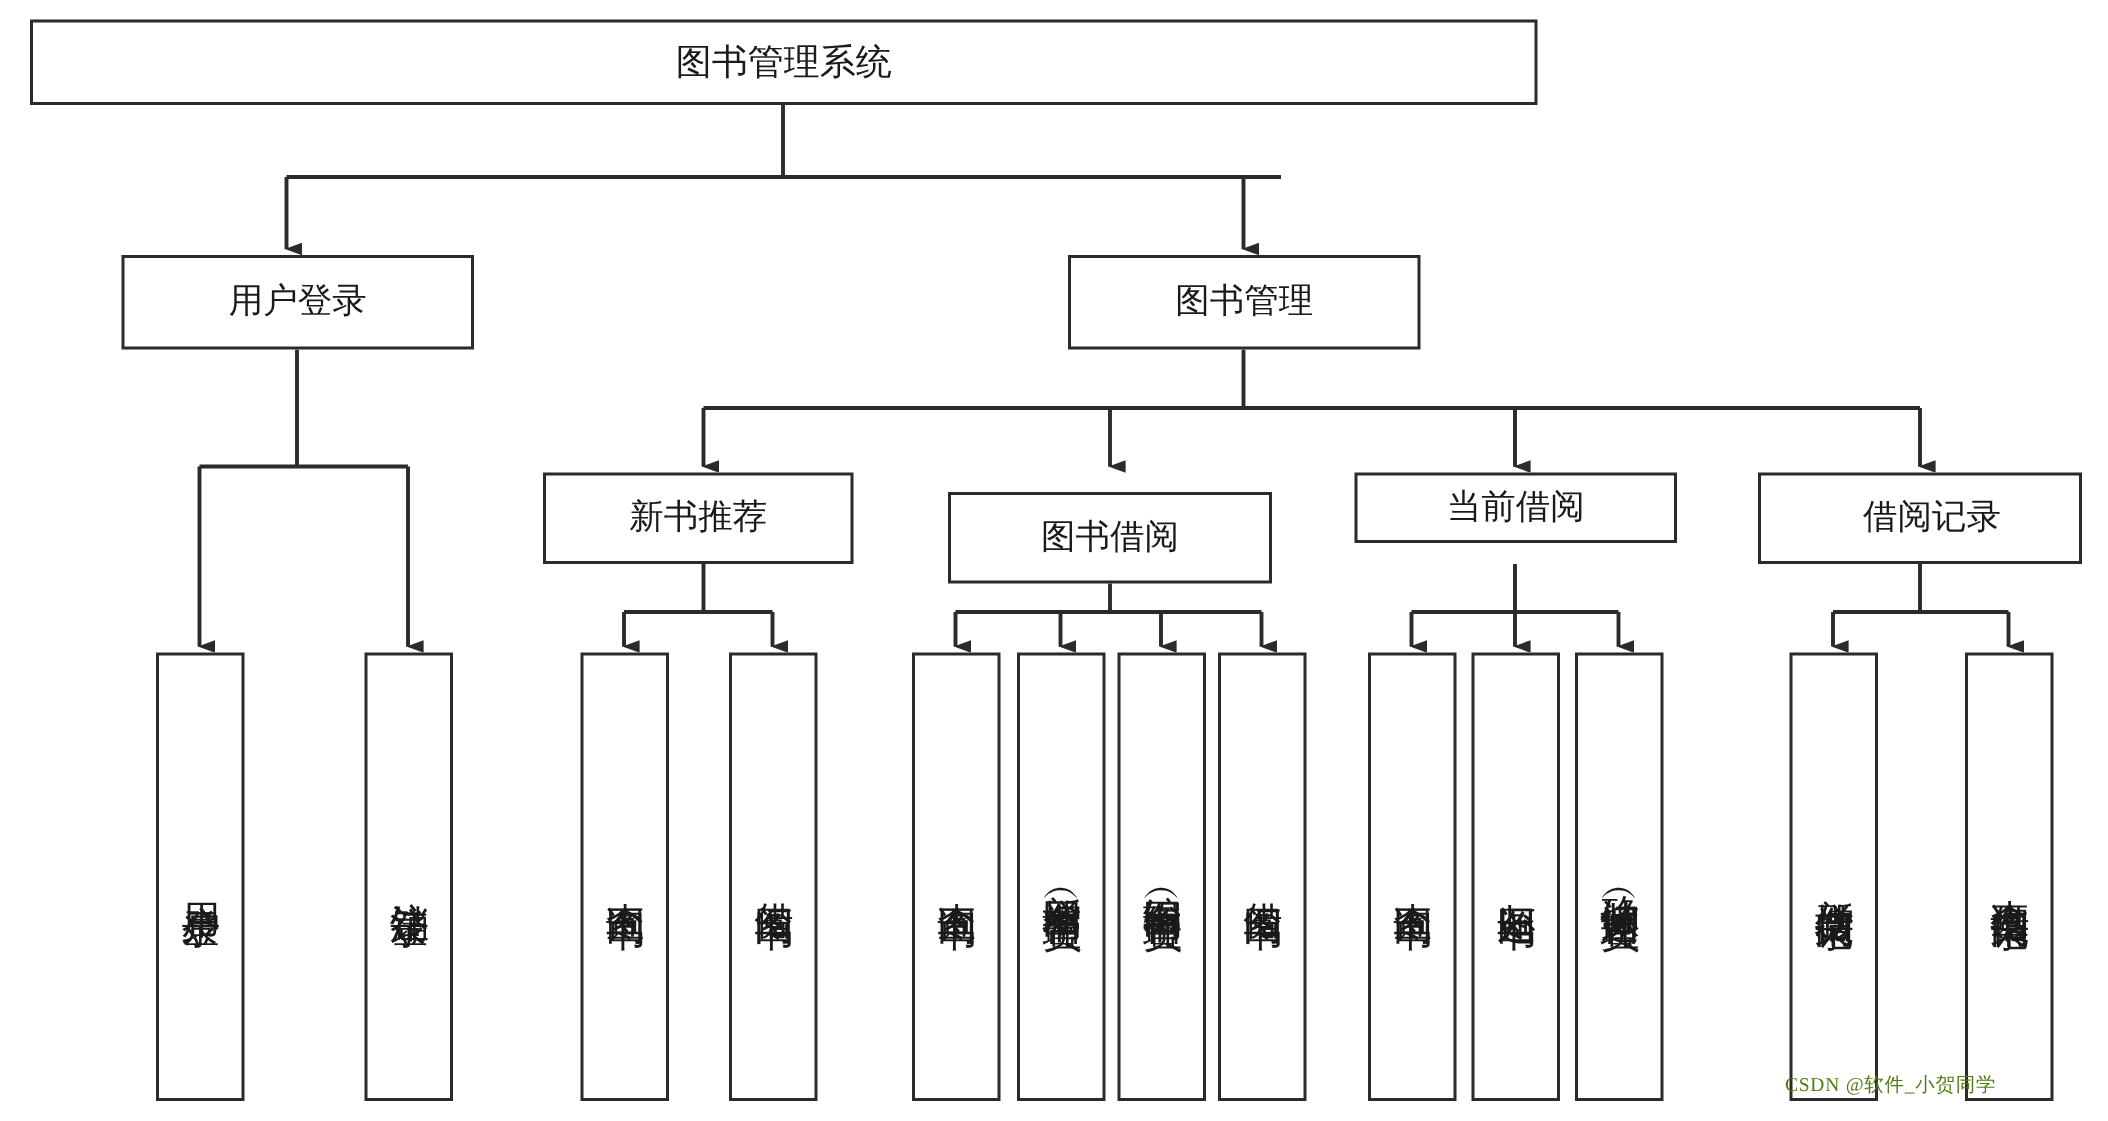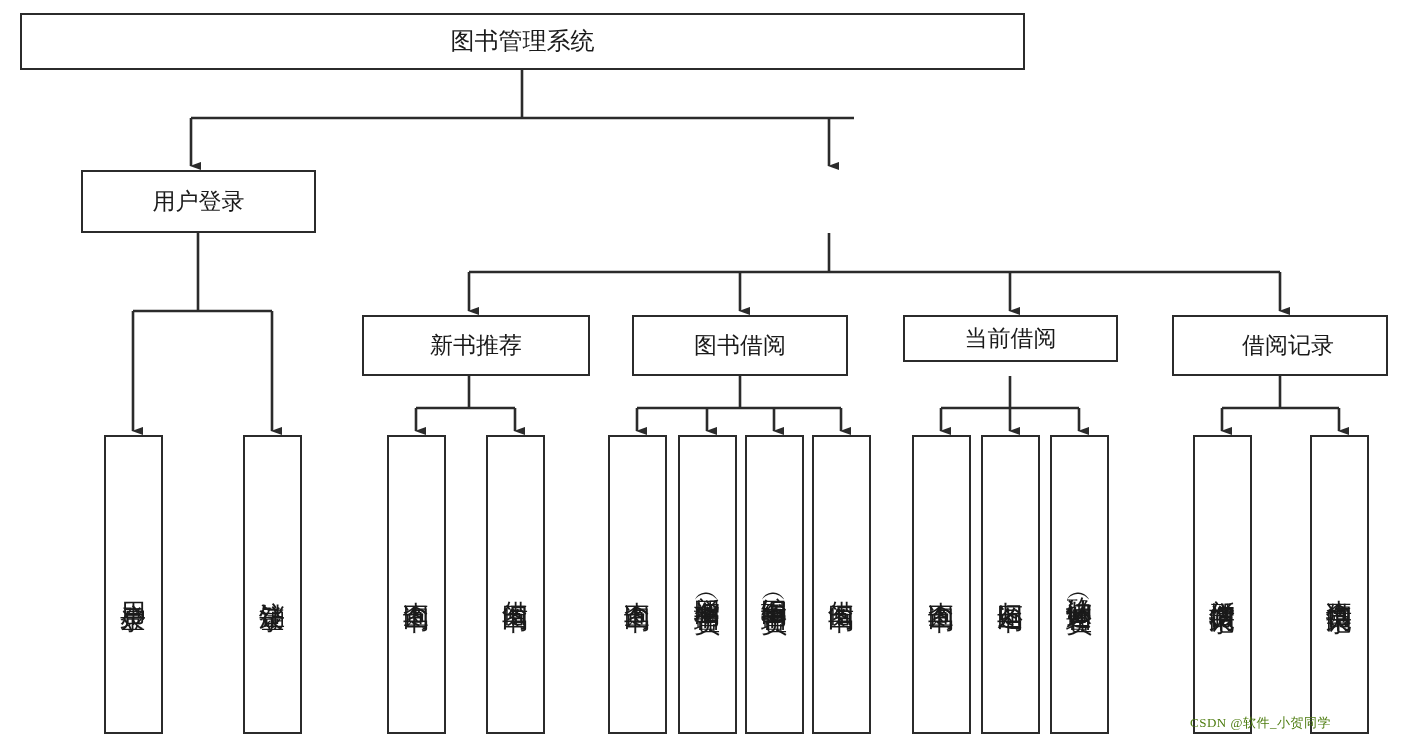--- a/index.html
+++ b/index.html
@@ -123,25 +123,28 @@
     </g>
   </svg>
 
   <div class="node root horiz" style="left:20px; top:13px; width:1005px; height:57px;">
     <span class="label">图书管理系统</span>
   </div>
 
   <div class="node horiz" style="left:81px; top:170px; width:235px; height:63px;">
     <span class="label">用户登录</span>
   </div>
+  <div class="node horiz" style="left:712px; top:170px; width:235px; height:63px;">
+    <span class="label">图书管理</span>
+  </div>
 
-  <div class="node horiz" style="left:362px; top:315px; width:228px; height:61px;">
+  <div class="node horiz" style="left:362px; top:315px; width:207px; height:61px;">
     <span class="label">新书推荐</span>
   </div>
-  <div class="node horiz" style="left:632px; top:315px; width:216px; height:61px;">
+  <div class="node horiz" style="left:632px; top:328px; width:216px; height:61px;">
     <span class="label">图书借阅</span>
   </div>
   <div class="node horiz" style="left:903px; top:315px; width:215px; height:47px;">
     <span class="label">当前借阅</span>
   </div>
   <div class="node horiz" style="left:1172px; top:315px; width:216px; height:61px;padding-left:16px;">
     <span class="label">借阅记录</span>
   </div>
 
   <div class="node vert" style="left:104px; top:435px; width:59px; height:299px;">

